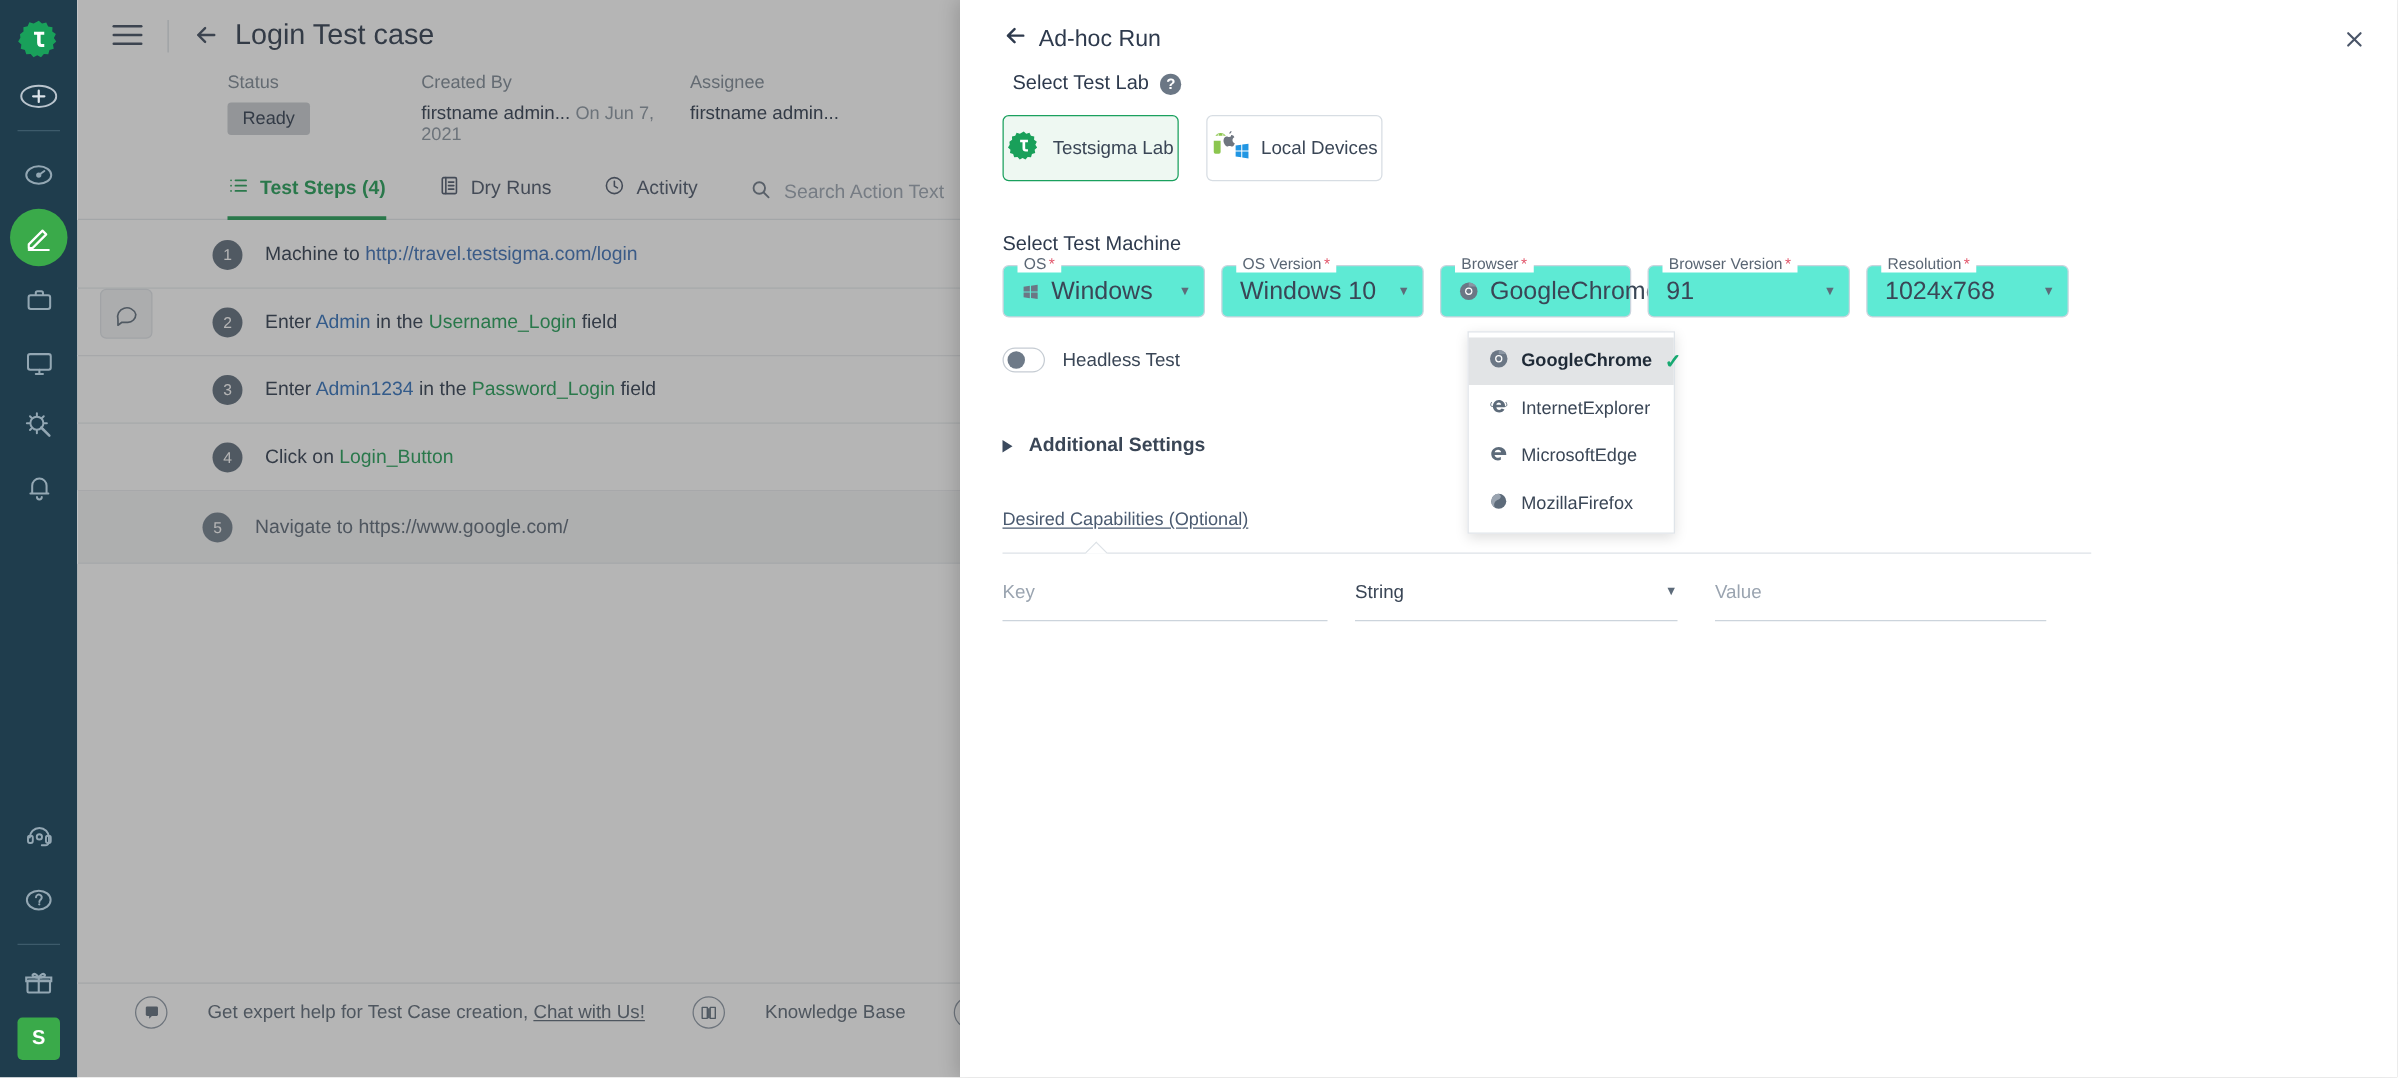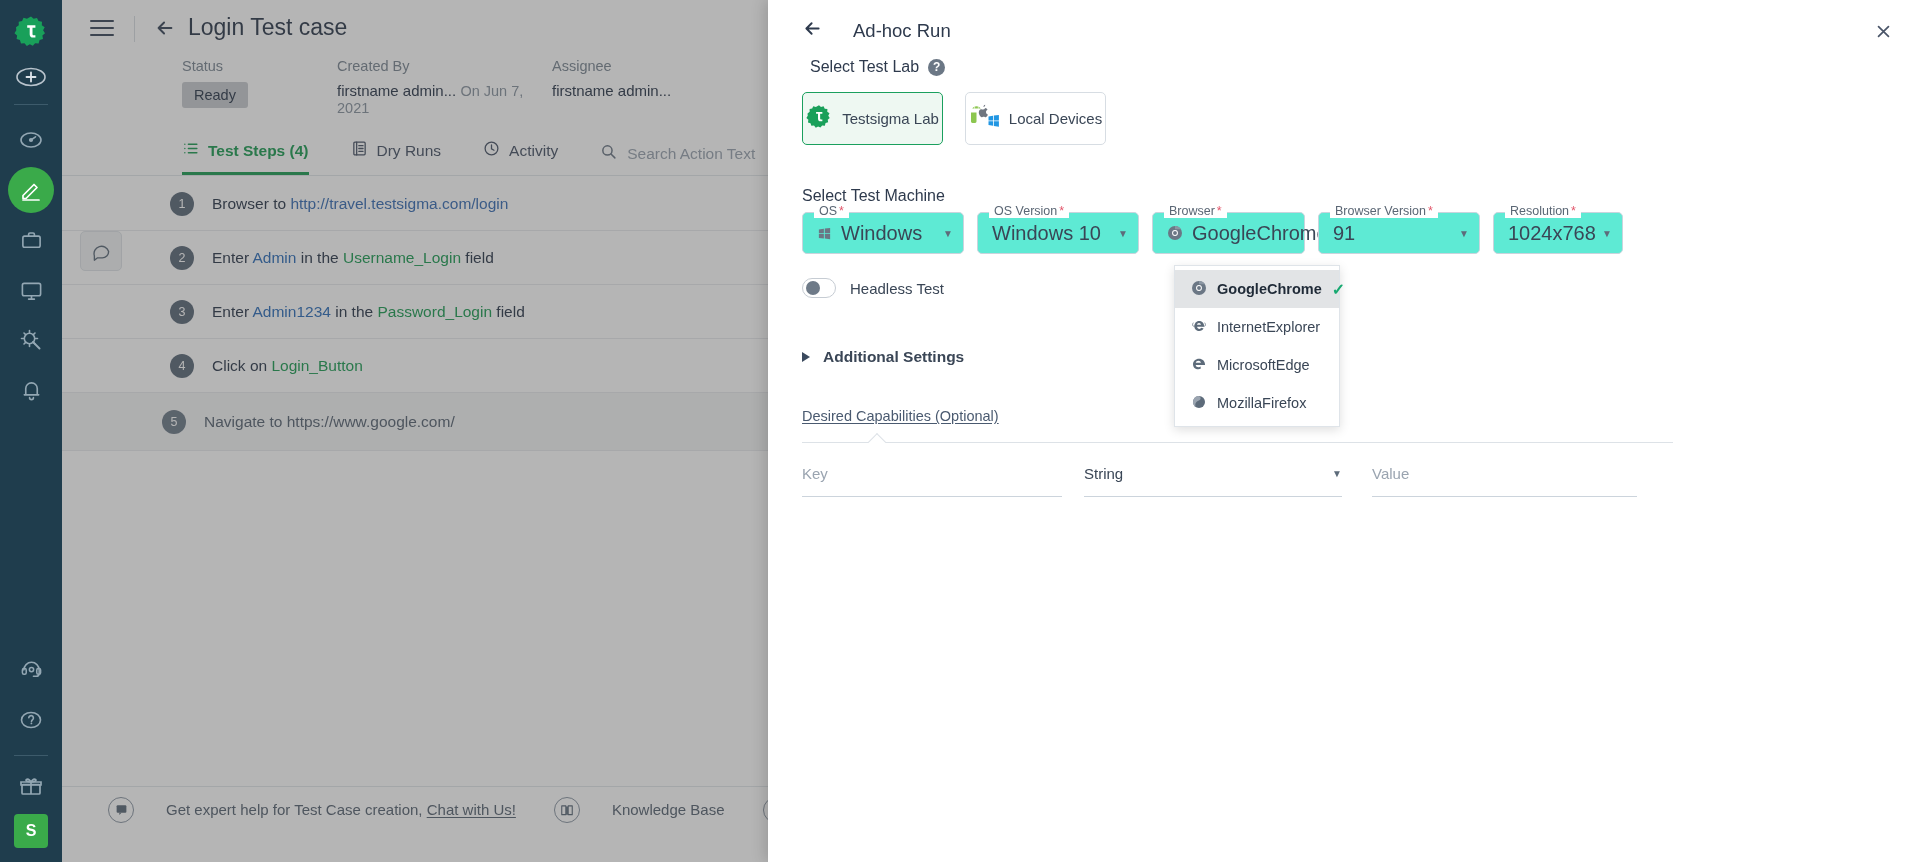--- a/index.html
+++ b/index.html
@@ -104,21 +104,21 @@
     display:flex; align-items:center; justify-content:center; color:#5d6b7a; flex:none;
   }
   .foot-txt { font-size: 15px; color:#5a6674; margin-right: 26px; margin-left: 20px; }
   .foot-txt u { text-underline-offset: 2px; }
 
   
   .panel {
     position:absolute; right:0; top:0; width: 1150px; height: 862px;
     background:#fff; z-index: 20; box-shadow: -3px 0 14px rgba(0,0,0,0.16);
   }
-  .panel-head { position:absolute; left: 34px; top: 18px; display:flex; align-items:center; gap: 30px; }
+  .panel-head { position:absolute; left: 34px; top: 18px; display:flex; align-items:center; gap: 8px; }
   .panel-title { font-size: 18.5px; color:#2e3a4d; }
   .panel-close {
     position:absolute; right: 22px; top: 18px; width: 26px; height:26px;
     display:flex; align-items:center; justify-content:center; color:#4a5568;
   }
 
   .sec-label {
     position:absolute; font-size: 16px; color:#2e3a4d;
     display:flex; align-items:center; gap: 9px;
   }
@@ -138,21 +138,21 @@
   .fields { position:absolute; left: 34px; top: 212px; display:flex; gap: 13px; }
   .field {
     position:relative; width: 162px; height: 42px;
     border:1px solid #c9d4dd; border-radius: 5px;
     display:flex; align-items:center; padding: 0 10px 0 14px; background:#5eead4;
   }
   .field.w-os { width: 162px; }
   .field.w-osv { width: 162px; }
   .field.w-br { width: 153px; }
   .field.w-brv { width: 162px; }
-  .field.w-res { width: 130px; }
+  .field.w-res { width: 162px; }
   .field-legend {
     position:absolute; top: -9px; left: 11px; background:#fff; padding: 0 5px;
     font-size: 12.5px; color:#5a6674; white-space: nowrap;
   }
   .req { color:#e2556a; margin-left: 2px; }
   .field-val { font-size: 20px; color:#3a4656; white-space: nowrap; flex:1; }
   .field-ico { margin-right: 9px; display:flex; align-items:center; flex: none; }
   .caret { color:#5d6b7a; font-size: 10px; margin-left: auto; flex:none; }
 
   .menu {
@@ -373,21 +373,21 @@
           </span>
           <span>Search Action Text</span>
         </div>
       </div>
     </div>
 
     <div class="steps">
       <div class="step">
         <div class="step-num">1</div>
         <div class="step-txt">
-          <span>Browser to </span><span class="lnk">http://travel.testsigma.com/login</span>
+          <span>Machine to </span><span class="lnk">http://travel.testsigma.com/login</span>
         </div>
       </div>
       <div class="step">
         <div class="step-num">2</div>
         <div class="step-txt">
           <span>Enter </span><span class="blu">Admin</span><span> in the </span><span class="grn">Username_Login</span><span> field</span>
         </div>
       </div>
       <div class="step">
         <div class="step-num">3</div>

